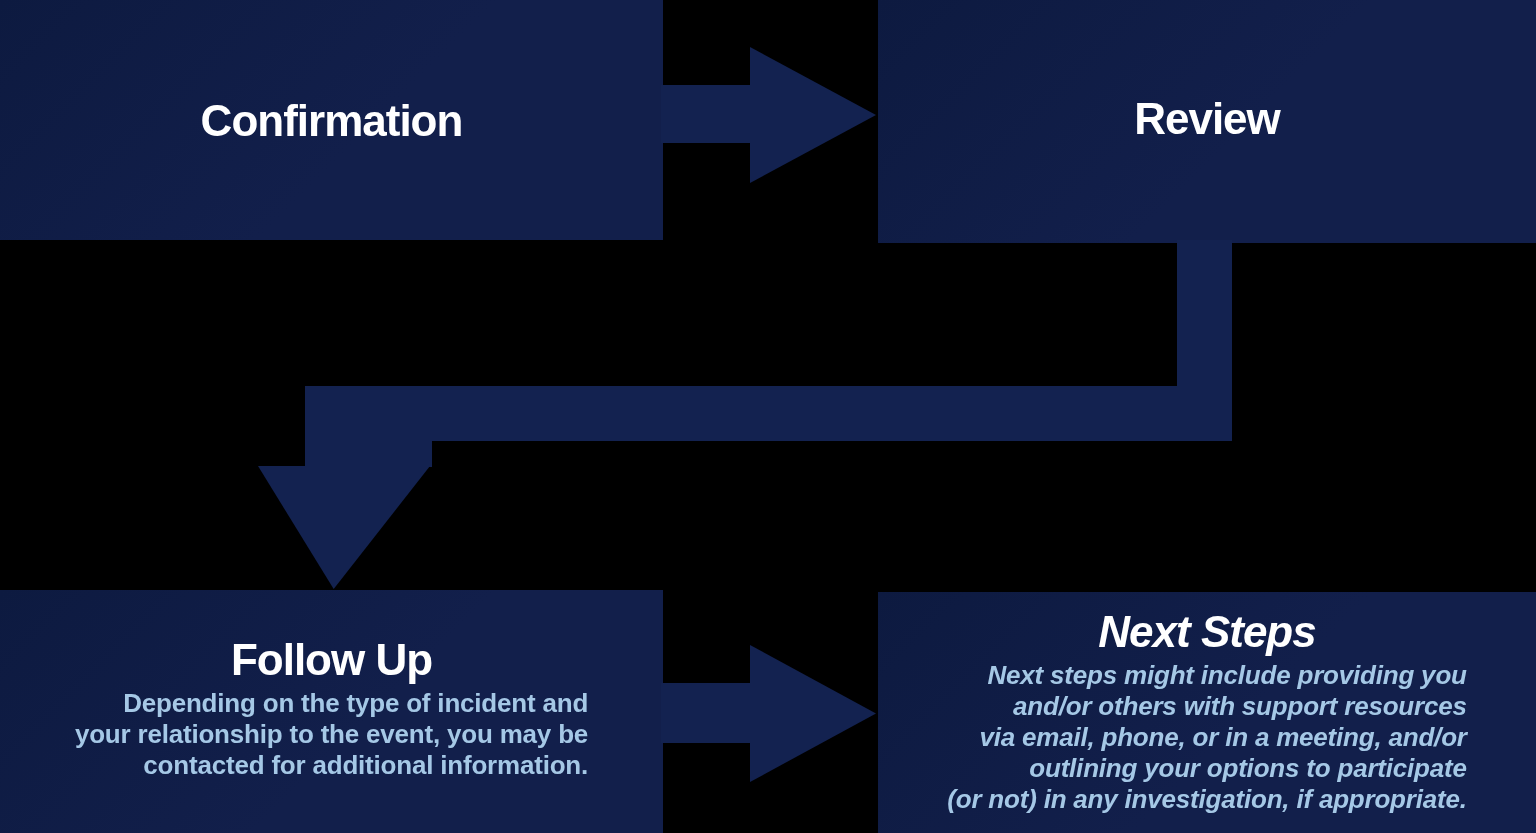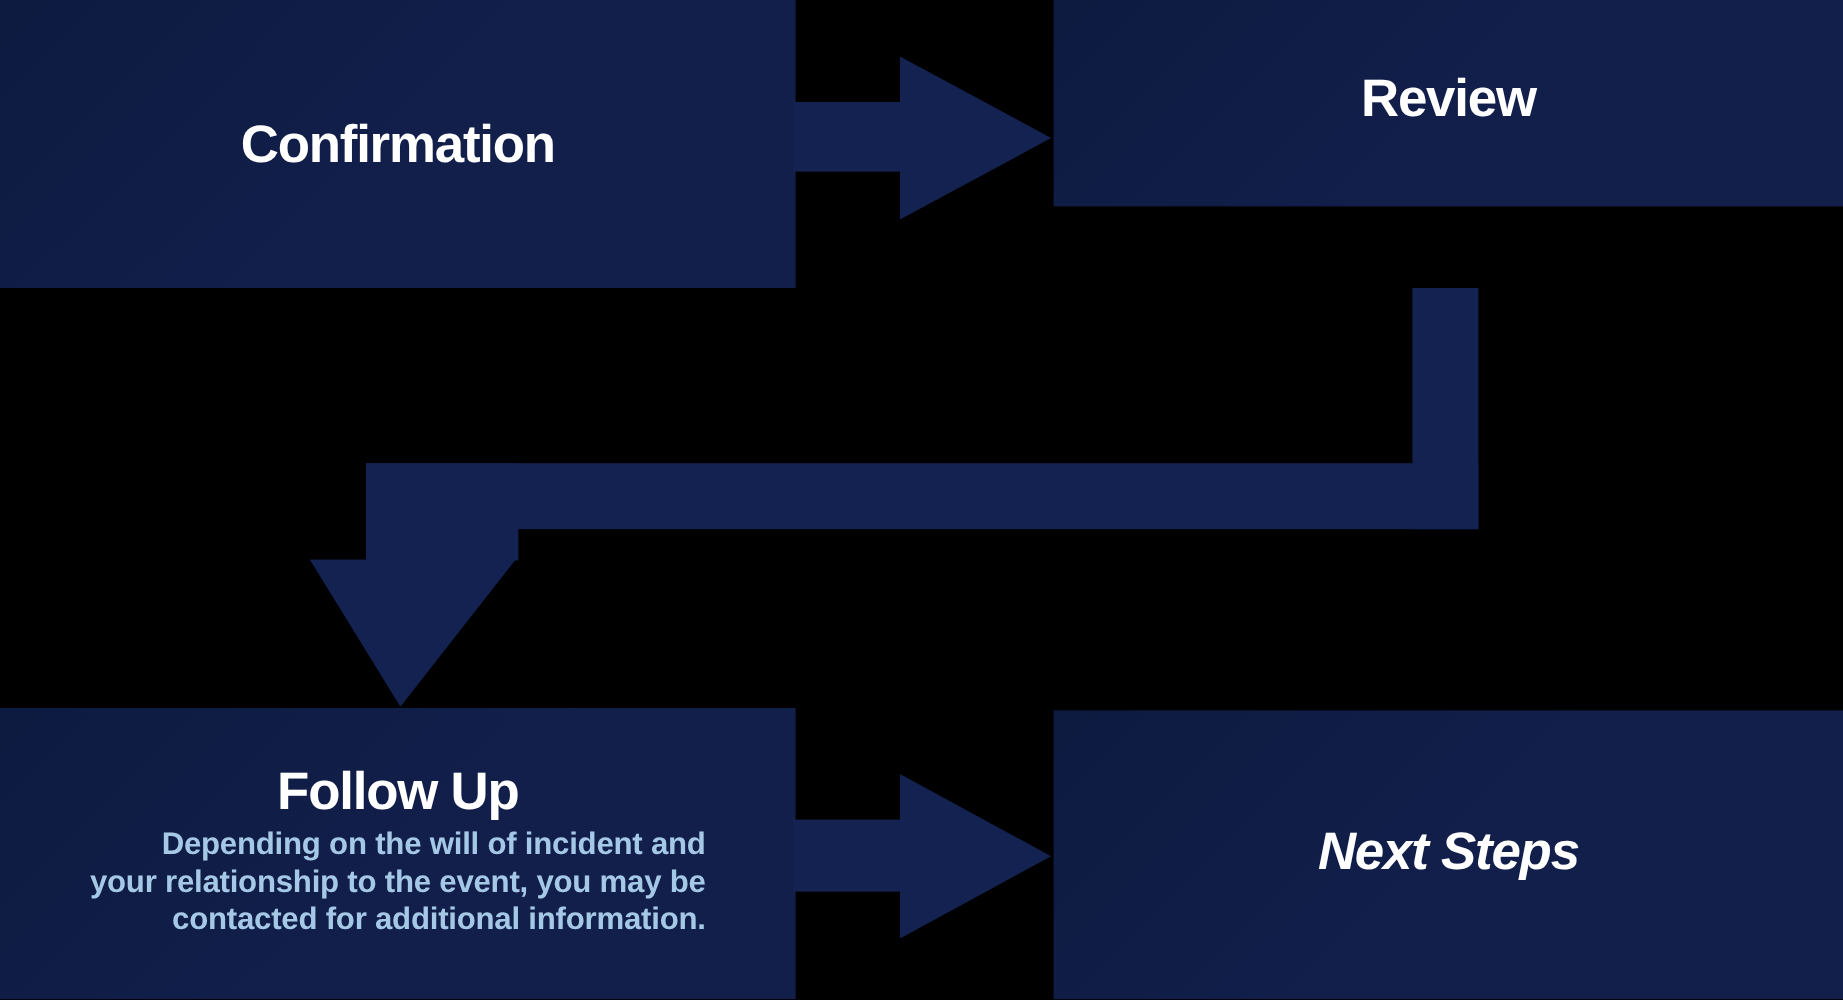--- a/index.html
+++ b/index.html
@@ -19,21 +19,21 @@
     overflow:hidden;
     font-family:"Liberation Sans", sans-serif;
   }
   .box{
     position:absolute;
     background:linear-gradient(135deg, var(--panel-edge) 0%, var(--panel) 55%, var(--panel) 100%);
     display:flex;flex-direction:column;align-items:center;justify-content:center;
     text-align:right;
   }
   .box-tl{left:0;top:0;width:663px;height:240px;padding-top:7px;}
-  .box-tr{left:878px;top:0;width:658px;height:172px;}
+  .box-tr{left:878px;top:0;width:658px;height:243px;}
   .box-bl{left:0;top:590px;width:663px;height:243px;padding-bottom:4px;}
   .box-br{left:878px;top:592px;width:658px;height:241px;font-style:italic;}
   .step-title{
     font-size:44px;line-height:44px;font-weight:bold;
     letter-spacing:-1px;color:var(--heading-text);
     margin-bottom:6px;
   }
   .step-body{
     font-size:26px;line-height:31px;font-weight:bold;
     letter-spacing:-0.2px;color:var(--body-text);
@@ -68,27 +68,32 @@
   <section class="box box-tl">
     <h2 class="step-title">Confirmation</h2>
   </section>
 
   <section class="box box-tr">
     <h2 class="step-title">Review</h2>
   </section>
 
   <section class="box box-bl">
     <h2 class="step-title">Follow Up</h2>
-    <p class="step-body">Depending on the will of incident and
+    <p class="step-body">Depending on the type of incident and
 your relationship to the event, you may be
 contacted for additional information.</p>
   </section>
 
   <section class="box box-br">
     <h2 class="step-title">Next Steps</h2>
+    <p class="step-body">Next steps might include providing you
+and/or others with support resources
+via email, phone, or in a meeting, and/or
+outlining your options to participate
+(or not) in any investigation, if appropriate.</p>
   </section>
 
   <div>
     <div class="seg shaft-top"></div>
     <div class="seg head-top"></div>
   </div>
 
   <div>
     <div class="seg elbow-v"></div>
     <div class="seg elbow-h"></div>

